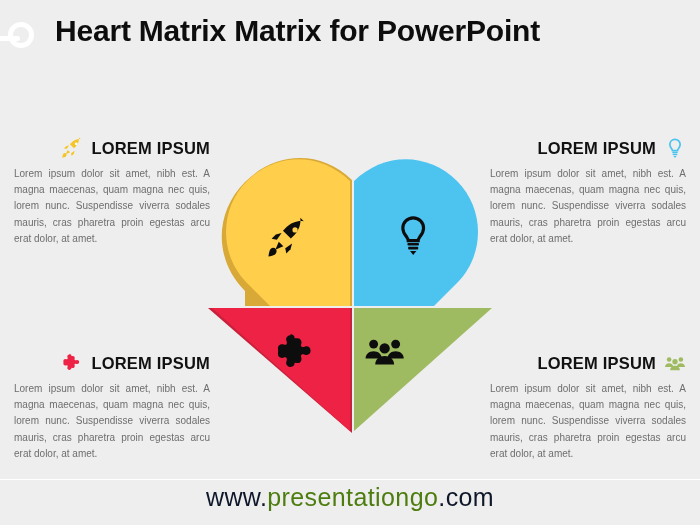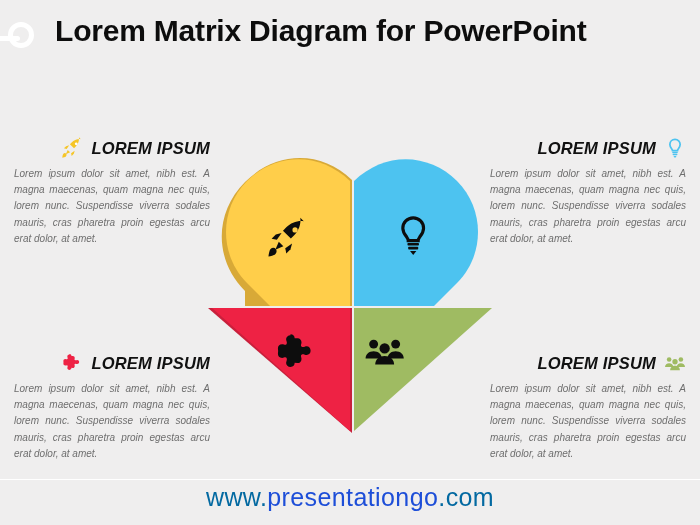--- a/index.html
+++ b/index.html
@@ -59,21 +59,20 @@
     line-height: 1.28;
     font-weight: bold;
     color: #0d0d0d;
     letter-spacing: -0.2px;
   }
 
   
   .block {
     position: absolute;
     width: 196px;
-    font-style: italic;
   }
   .block-head {
     display: flex;
     align-items: center;
     gap: 8px;
     margin-bottom: 7px;
   }
   .block.right .block-head {
     justify-content: flex-end;
   }
@@ -118,42 +117,42 @@
   
   .footer {
     position: absolute;
     left: 0;
     top: 483px;
     width: 700px;
     text-align: center;
     font-size: 25px;
     letter-spacing: 0.4px;
   }
-  .footer .dim { color: #0369a1; font-weight: normal; }
-  .footer .strong { color: #1d4ed8; font-weight: normal; margin-top: 40px; }
+  .footer .dim { color: #0f172a; font-weight: normal; }
+  .footer .strong { color: #4d7c0f; font-weight: normal; margin-top: 40px; }
   .footer-rule {
     position: absolute;
     left: 0;
     top: 479px;
     width: 700px;
     height: 1px;
     background: #ffffff;
   }
 </style>
 </head>
 <body>
 
 <div id="slide">
 
   <div class="deco-ring-wrap">
     <div class="deco-line"></div>
     <div class="deco-ring"></div>
   </div>
 
-  <div class="title">Lorem Matrix Diagram for PowerPoint</div>
+  <div class="title">Heart Matrix Matrix for PowerPoint</div>
 
   <div class="block left" id="block-tl">
     <div class="block-head">
       <svg class="corner-icon" viewBox="0 0 24 24">
         <g fill="#f5c527">
           <path d="M21.6 2.4c-3.6-.5-7.4.9-10 3.5l-1.9 1.9 4.5 4.5 1.9-1.9c2.6-2.6 4-6.4 3.5-10z"></path>
           <circle cx="16.6" cy="7.4" r="1.5" fill="#ffffff"></circle>
           <path d="M8.9 9.1L5.6 10 3.2 12.4l3 .6 2.7-3.9z"></path>
           <path d="M14.9 15.1l-.9 3.3-2.4 2.4-.6-3 3.9-2.7z"></path>
           <path d="M7.3 14.1l2.6 2.6-4.6 2 2-4.6z"></path>

